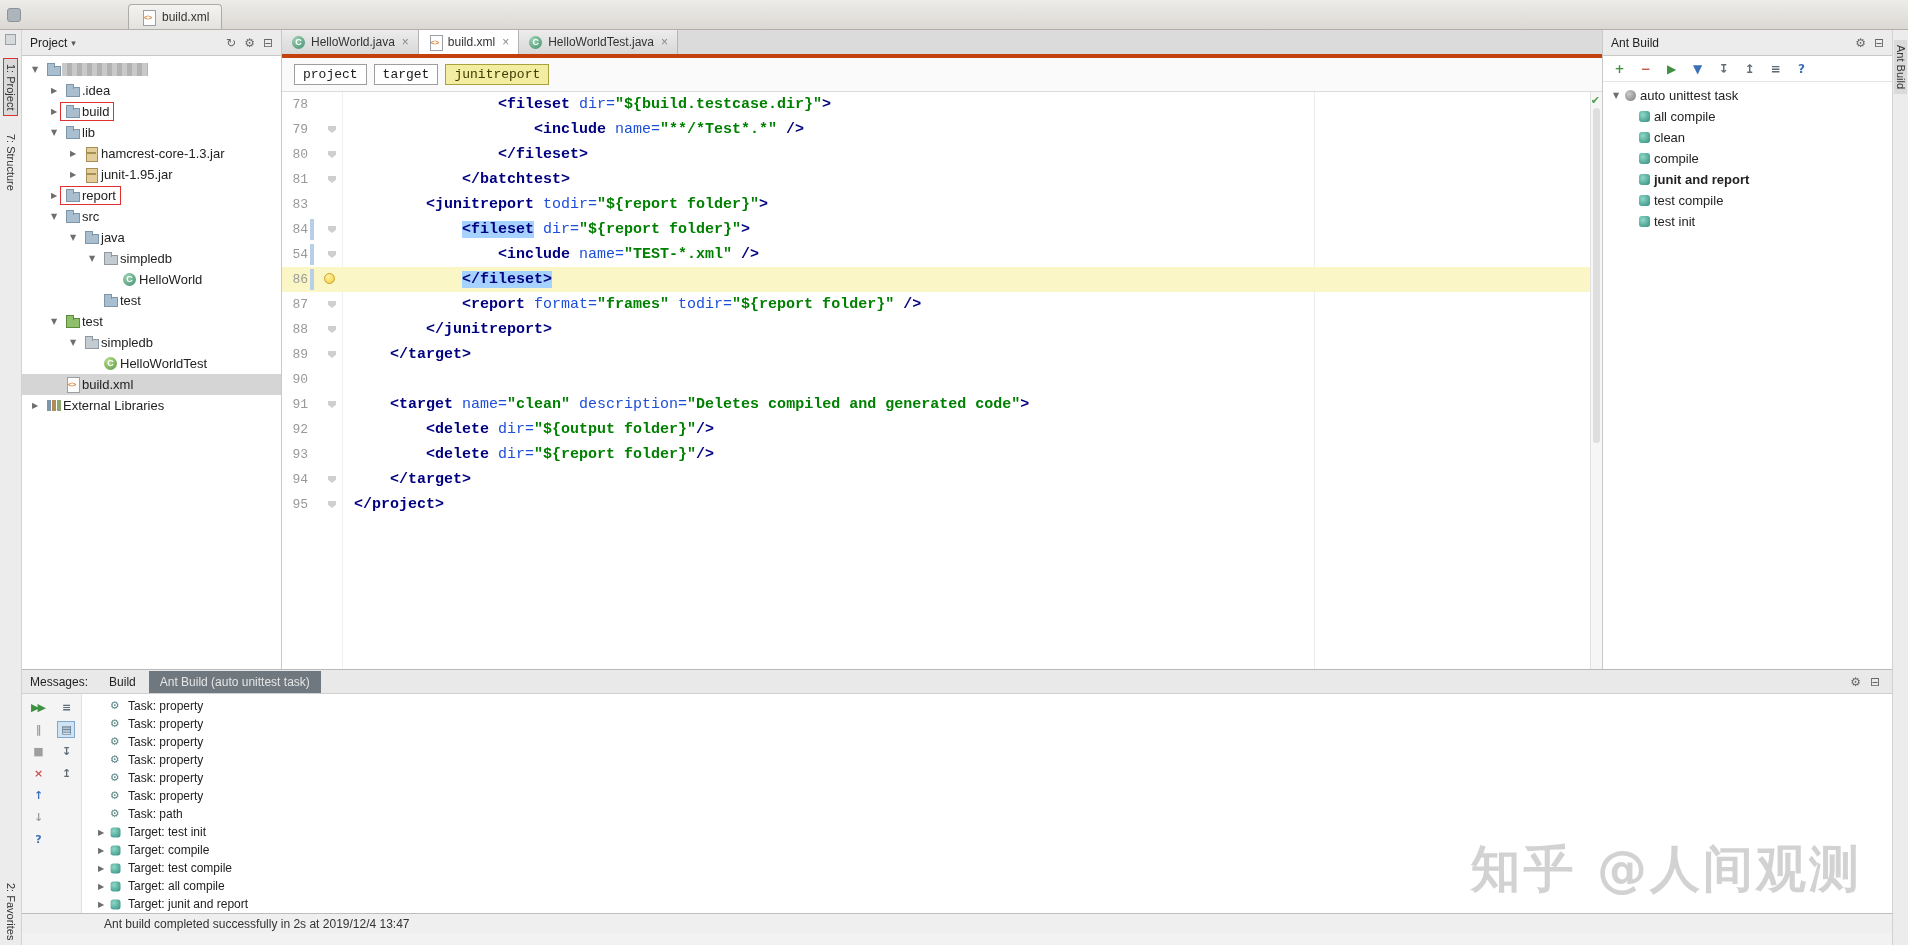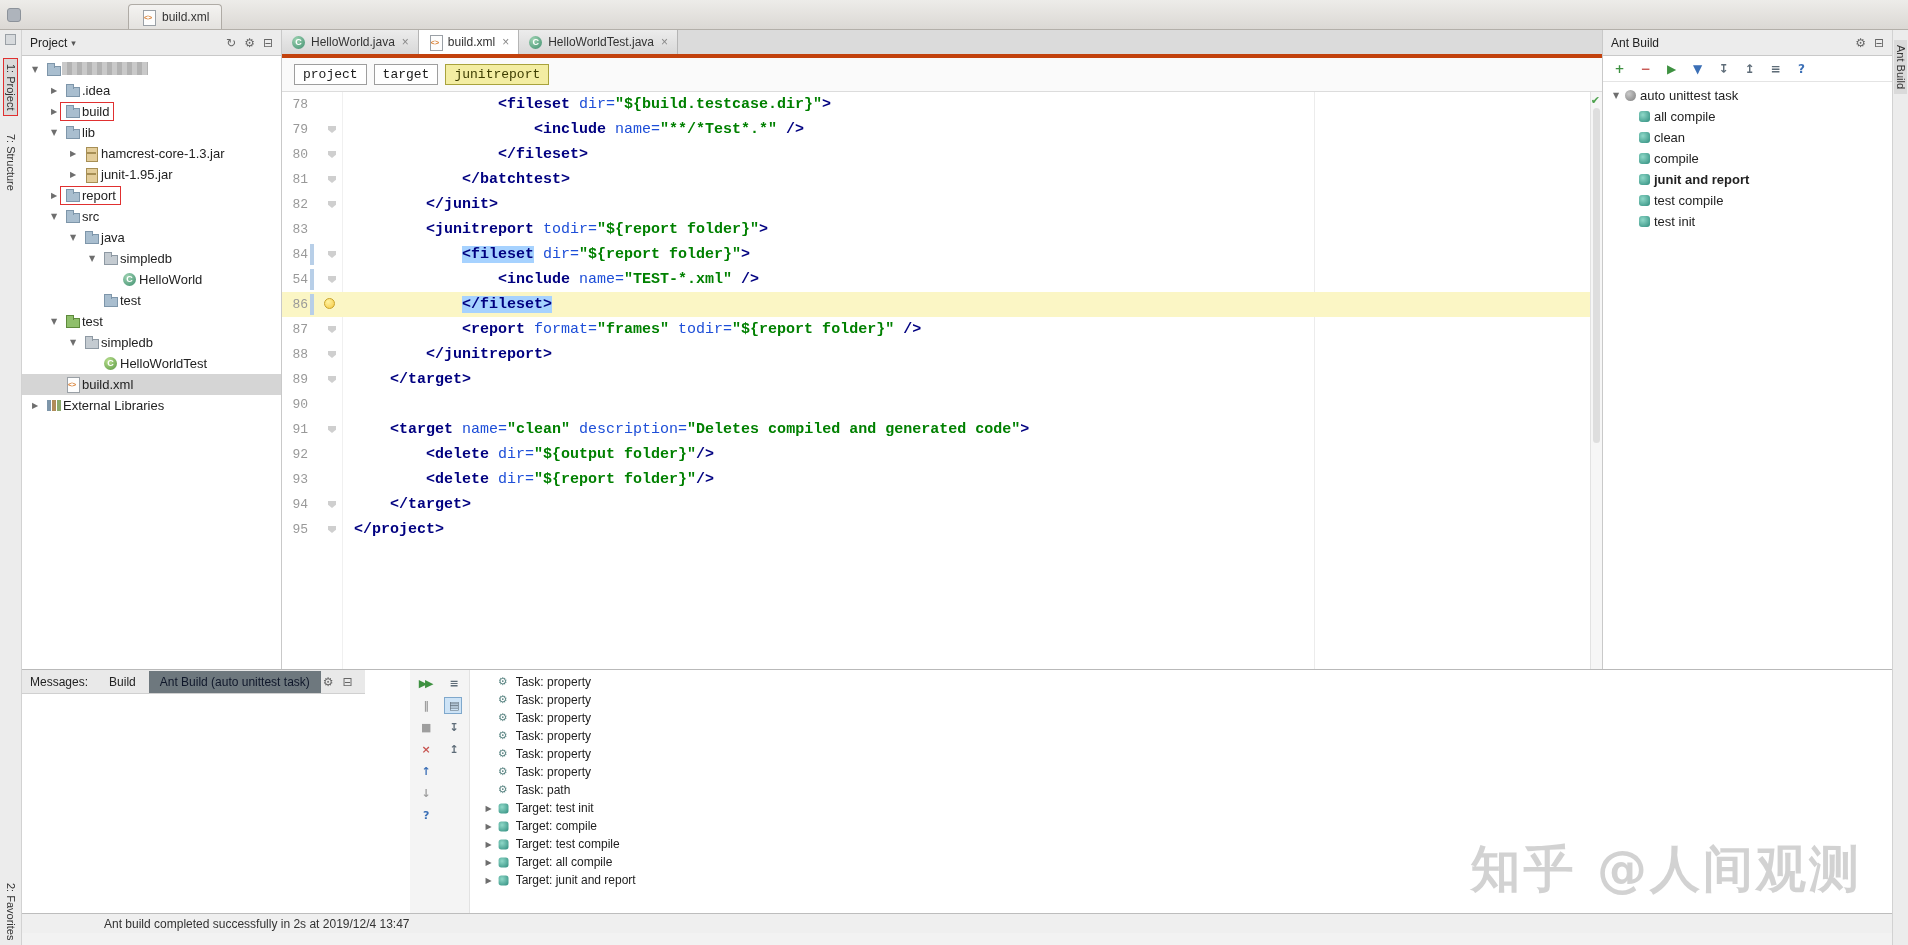--- a/index.html
+++ b/index.html
@@ -39,21 +39,21 @@
   .panel-header .dd { font-size:9px; margin-left:4px; color:#555; font-family:"DejaVu Sans",sans-serif; }
   .ph-icons { margin-left:auto; display:flex; gap:8px; color:#666; font-size:12px; font-family:"DejaVu Sans",sans-serif; }
   .hic { cursor:default; }
 
   
   .project-panel { width:260px; background:#FFFFFF; border-right:1px solid #C9C9C9; display:flex; flex-direction:column; flex:none; }
   .tree { flex:1; overflow:hidden; padding-top:3px; }
   .tree-row { height:21px; display:flex; align-items:center; font-size:13px; white-space:nowrap; }
   .tree-row.selected { background:#D5D5D5; }
   .expander { width:14px; text-align:center; font-size:8px; color:#6E6E6E; flex:none; font-family:"DejaVu Sans",sans-serif; }
-  .row-inner { display:flex; padding:1px 4px; }
+  .row-inner { display:flex; align-items:center; padding:1px 4px; }
   .red-box { outline:1px solid #E03030; }
   .tlabel { margin-left:1px; }
   .mosaic { width:86px; height:13px;
             background: repeating-linear-gradient(90deg,#C9C9C9 0 5px,#B2B2B2 5px 10px),
                         repeating-linear-gradient(0deg,rgba(255,255,255,.4) 0 4px, rgba(0,0,0,.10) 4px 8px); }
 
   
   .ticon { width:16px; height:15px; position:relative; flex:none; display:inline-block; }
   .ticon.f::before { content:""; position:absolute; left:1px; top:4px; width:12px; height:8px; background:var(--fc); border:1px solid var(--fb); }
   .ticon.f::after  { content:""; position:absolute; left:1px; top:1px; width:6px;  height:4px; background:var(--fc); border:1px solid var(--fb); border-bottom:none; }
@@ -111,27 +111,27 @@
   .vscroll { position:absolute; right:0; top:0; bottom:0; width:12px; background:#F6F6F6; border-left:1px solid #E2E2E2; }
   .vthumb  { position:absolute; left:2px; right:2px; top:16px; height:58%; background:#DEDEDE; border-radius:4px; }
   .insp-ok { position:absolute; right:2px; top:2px; color:#4DA24D; font-size:11px; z-index:2; font-family:"DejaVu Sans",sans-serif; }
 
   
   .ant-panel { width:290px; border-left:1px solid #C9C9C9; background:#FFF; display:flex; flex-direction:column; flex:none; }
   .ant-toolbar { height:26px; display:flex; align-items:center; gap:11px; padding:0 9px; border-bottom:1px solid #E4E4E4; flex:none; }
   .tool-ic { font-size:12px; font-weight:bold; width:15px; text-align:center; font-family:"DejaVu Sans",sans-serif; }
 
   
-  .bottom-panel { height:244px; border-top:1px solid #B9B9B9; background:#FFF; display:flex; flex-direction:row; flex:none;gap:45px; }
+  .bottom-panel { height:244px; border-top:1px solid #B9B9B9; background:#FFF; display:flex; flex-direction:column; flex:none; }
   .bp-tabs { height:24px; background:#E9E9E9; display:flex; align-items:center; padding-left:8px; font-size:12px;
              border-bottom:1px solid #D0D0D0; flex:none; }
   .bp-label { margin-right:10px; }
   .bp-tabwrap { display:flex; align-items:center; height:100%; }
   .bp-tab { padding:4px 11px; margin-right:2px; }
-  .bp-tab.active { background:#6E787E; color:#0f172a; }
+  .bp-tab.active { background:#6E787E; color:#e5e5e5; }
   .bp-icons { margin-left:auto; padding-right:12px; display:flex; gap:9px; color:#666; font-family:"DejaVu Sans",sans-serif; }
   .bp-body { flex:1; display:flex; min-height:0; }
   .bp-toolbar { width:60px; background:#F4F4F4; border-right:1px solid #E2E2E2; display:flex; padding:5px 3px; gap:3px; flex:none; }
   .bp-toolbar .col { display:flex; flex-direction:column; gap:5px; align-items:center; width:25px; }
   .bt-ic { width:18px; height:17px; display:flex; align-items:center; justify-content:center; font-size:11px; font-weight:bold;
            font-family:"DejaVu Sans",sans-serif; letter-spacing:-2px; }
   .bt-ic.selected { background:#CDE3F6; border:1px solid #7FA8CC; }
   .bp-rows { flex:1; overflow:hidden; padding-top:3px; }
   .msg-row { height:18px; display:flex; align-items:center; padding-left:12px; font-size:12px; }
   .msg-exp { width:14px; font-size:8px; color:#6E6E6E; text-align:center; flex:none; font-family:"DejaVu Sans",sans-serif; }
@@ -350,27 +350,20 @@
                     <span class="foldm"></span>
                   </span>
                   <span class="ct">                <span class="tk-tag">&lt;/fileset&gt;</span></span>
                 </div>
                 <div class="code-line">
                   <span class="ln">81</span>
                   <span class="gcol">
                     <span class="foldm"></span>
                   </span>
                   <span class="ct">            <span class="tk-tag">&lt;/batchtest&gt;</span></span>
-                </div>
-                <div class="code-line">
-                  <span class="ln">82</span>
-                  <span class="gcol">
-                    <span class="foldm"></span>
-                  </span>
-                  <span class="ct">        <span class="tk-tag">&lt;/junit&gt;</span></span>
                 </div>
                 <div class="code-line">
                   <span class="ln">83</span>
                   <span class="gcol"></span>
                   <span class="ct">        <span class="tk-tag">&lt;junitreport </span><span class="tk-attr">todir=</span><span class="tk-val">"${report folder}"</span><span class="tk-tag">&gt;</span></span>
                 </div>
                 <div class="code-line">
                   <span class="ln">84</span>
                   <span class="gcol">
                     <span class="chg"></span>

